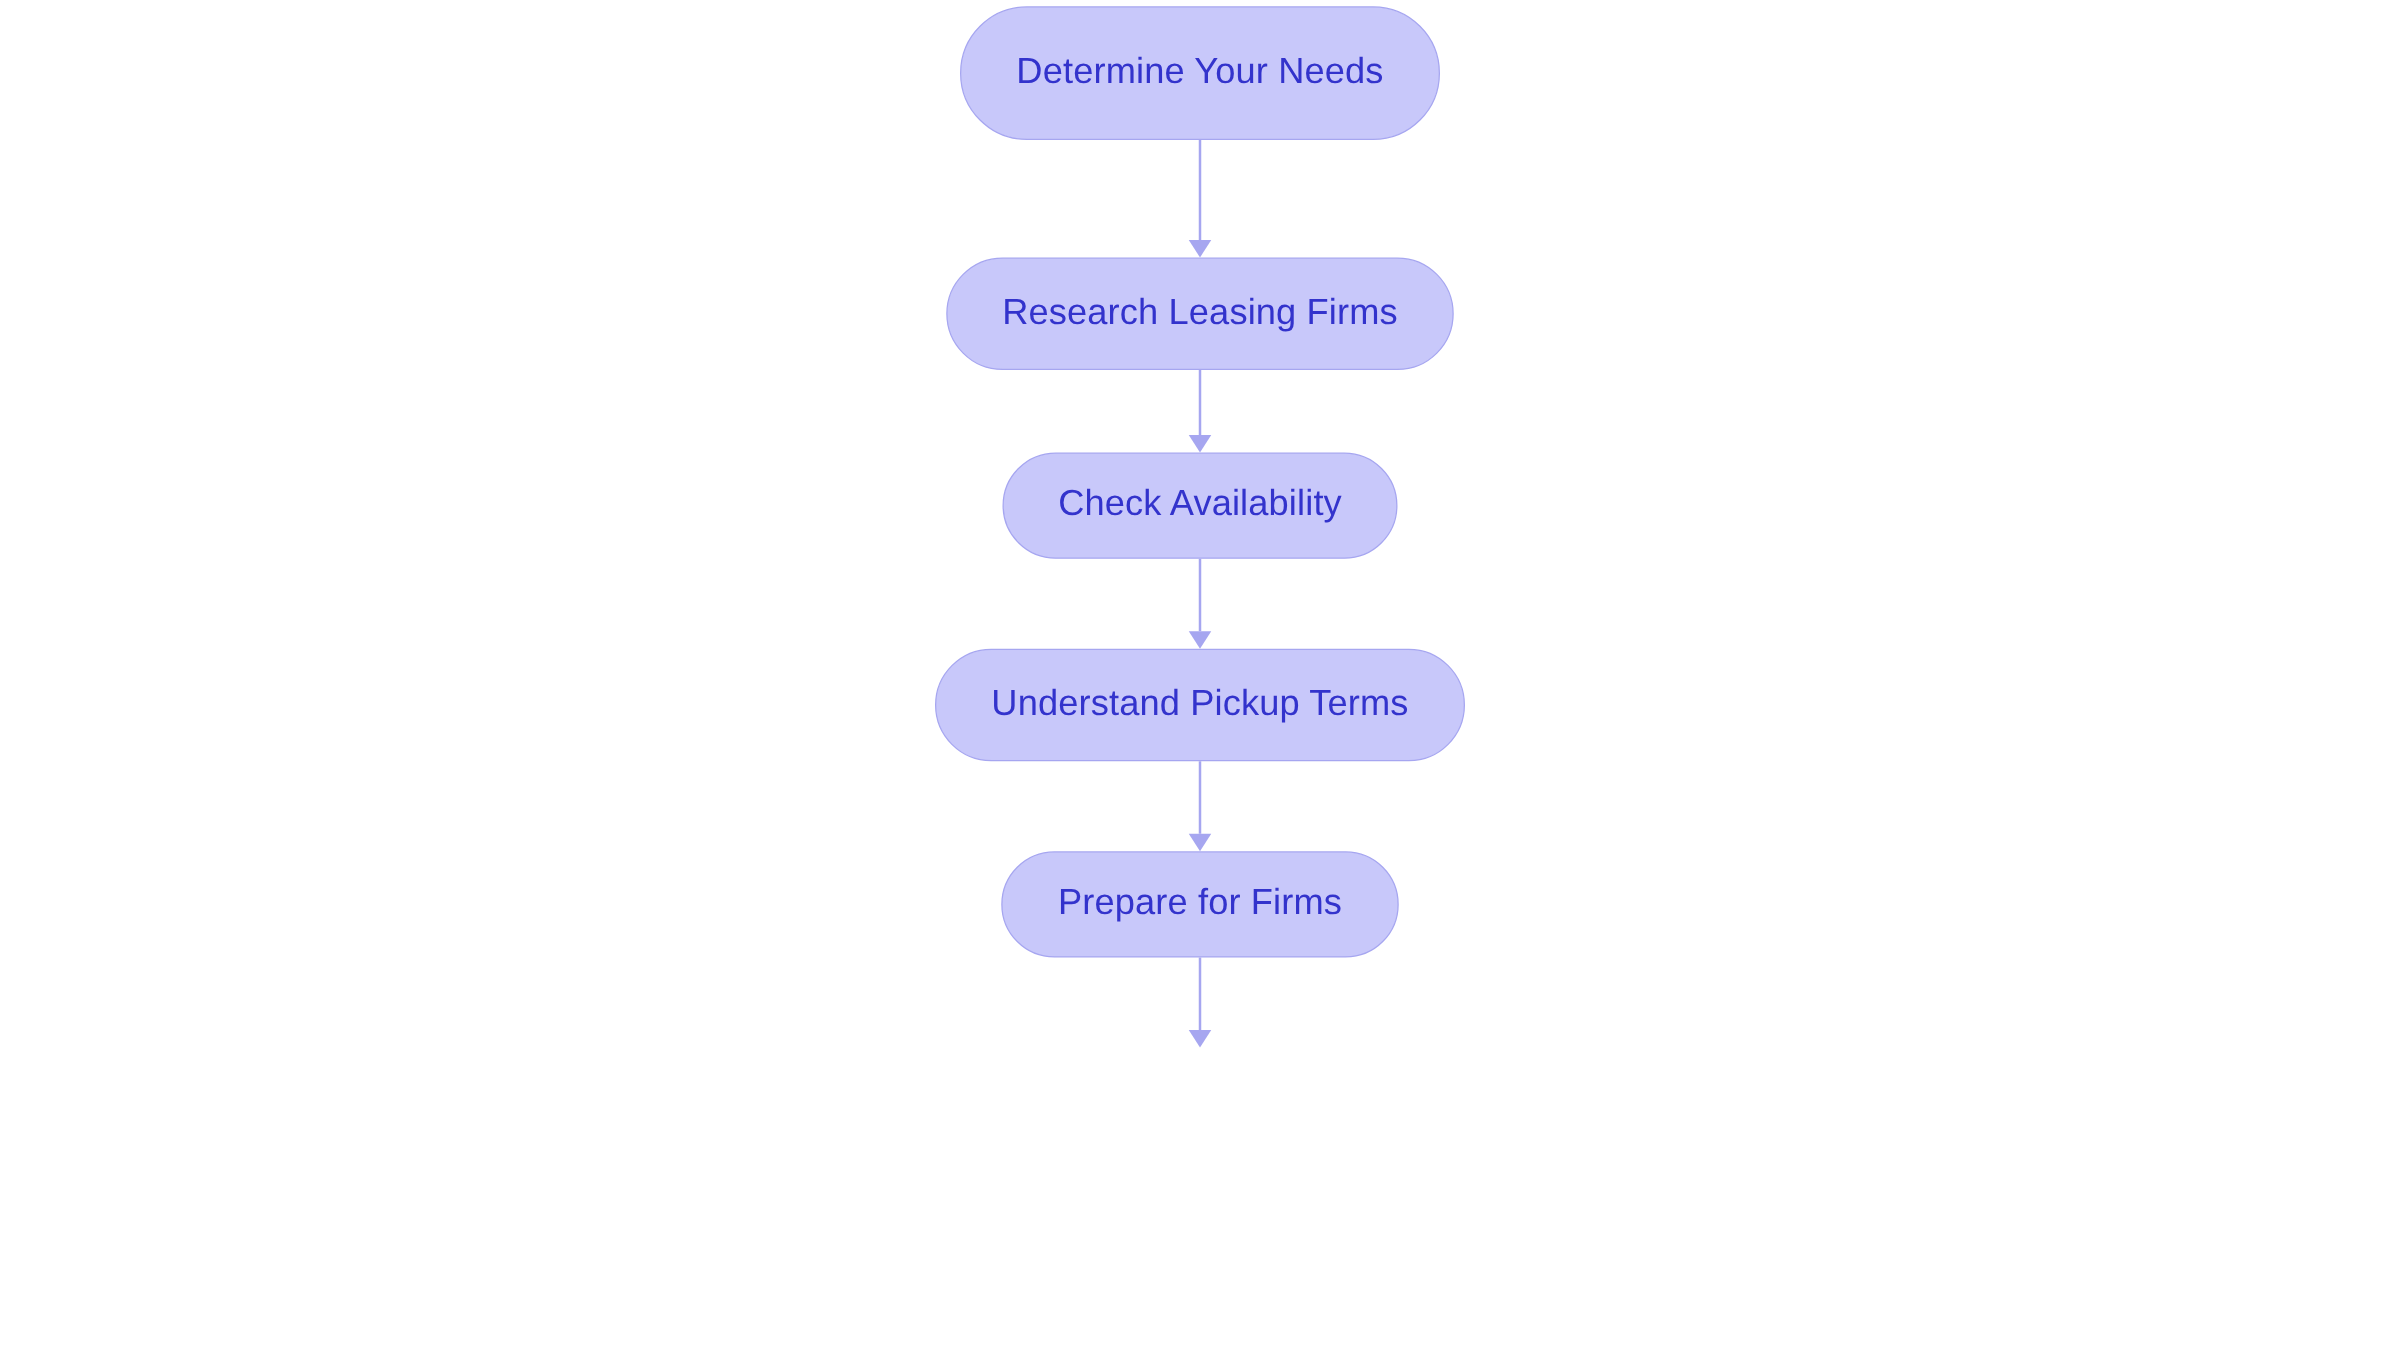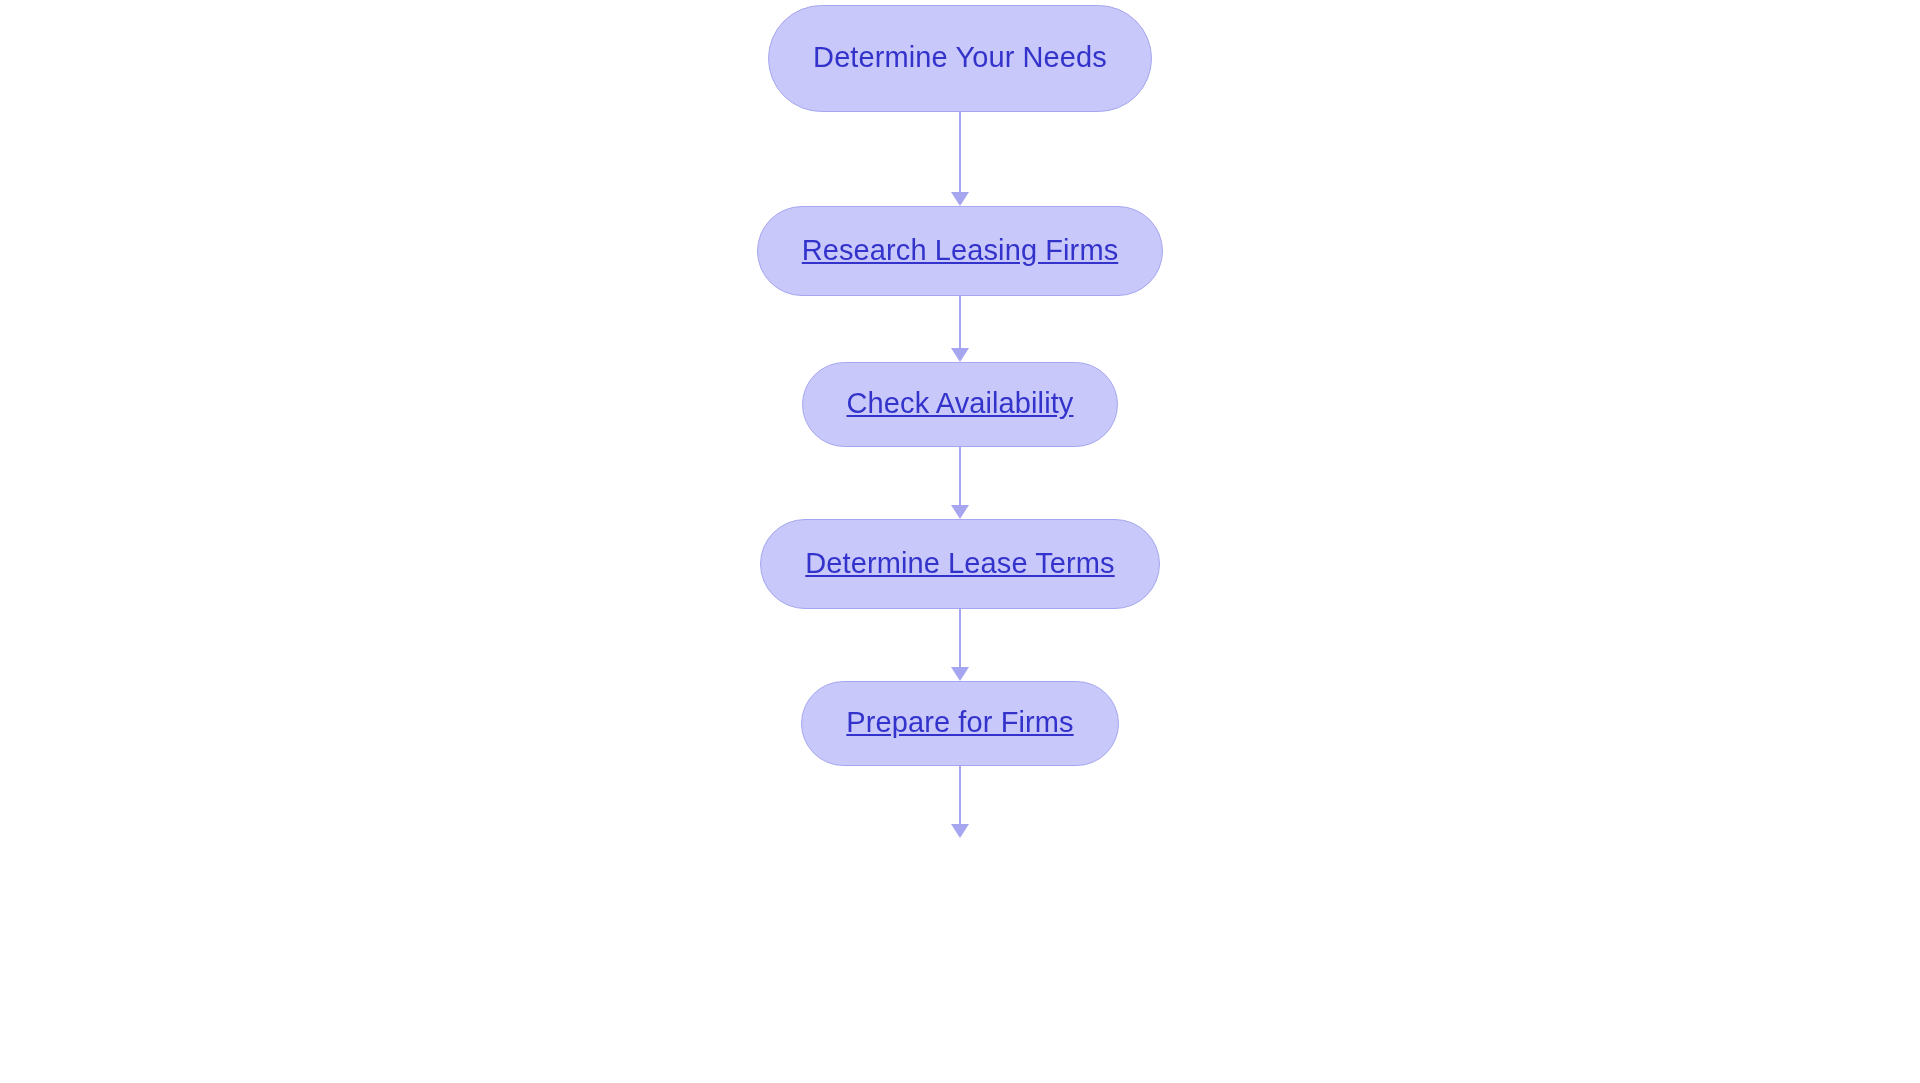--- a/index.html
+++ b/index.html
@@ -51,22 +51,22 @@
     padding: 0 44px;
   }
 
   .node-label {
     display: block;
     transform: translateY(-1px);
   }
 
   
   .node.h-107 { height: 107px; }
-  .node.h-90  { height: 90px; text-decoration: underline;  }
-  .node.h-85  { height: 85px; text-decoration: underline;  }
+  .node.h-90  { height: 90px;  }
+  .node.h-85  { height: 85px;  }
 
   .connector {
     position: relative;
     width: 20px;
     display: flex;
     flex-direction: column;
     align-items: center;
     justify-content: flex-start;
   }
   .connector .stem {
@@ -120,21 +120,21 @@
     <div class="node h-85">
       <span class="node-label">Check Availability</span>
     </div>
 
     <div class="connector c3">
       <div class="stem"></div>
       <div class="head"></div>
     </div>
 
     <div class="node h-90">
-      <span class="node-label">Determine Lease Terms</span>
+      <span class="node-label">Understand Pickup Terms</span>
     </div>
 
     <div class="connector c4">
       <div class="stem"></div>
       <div class="head"></div>
     </div>
 
     <div class="node h-85">
       <span class="node-label">Prepare for Firms</span>
     </div>

